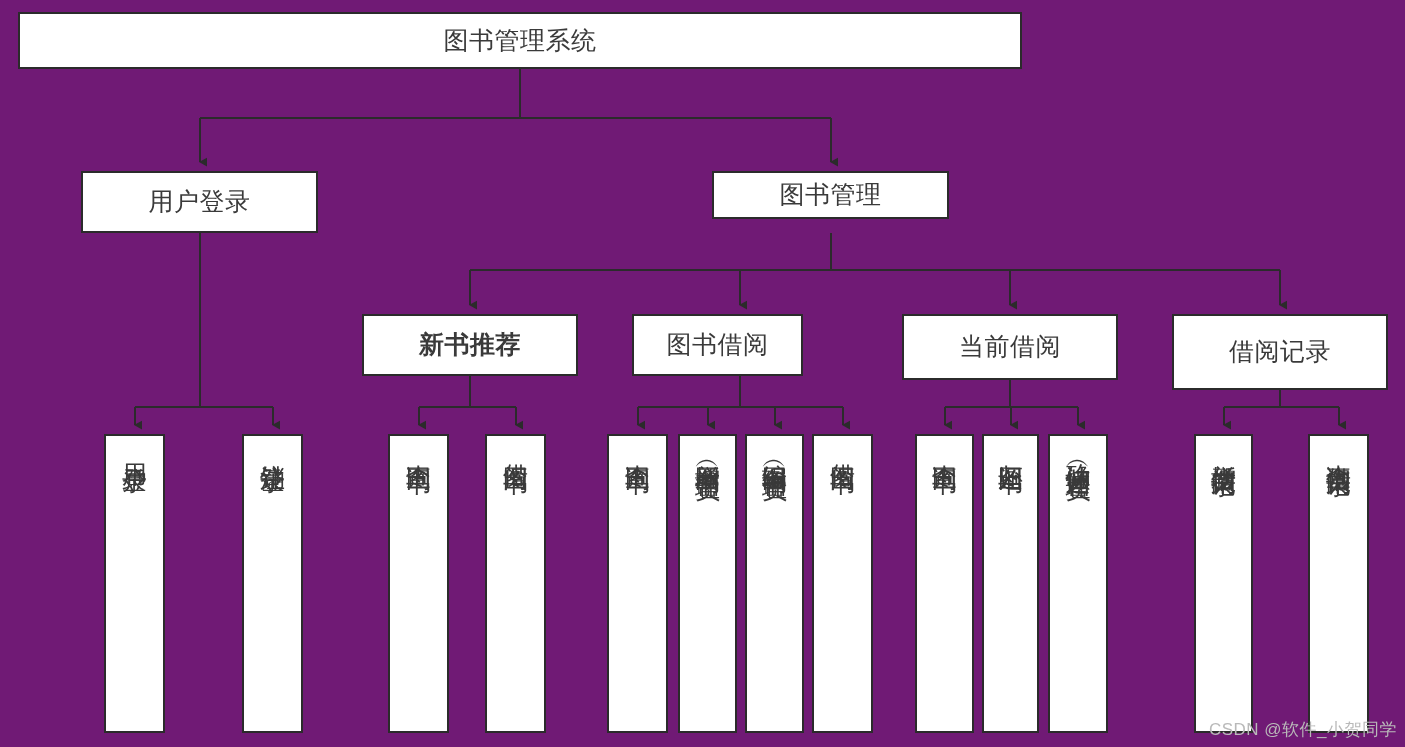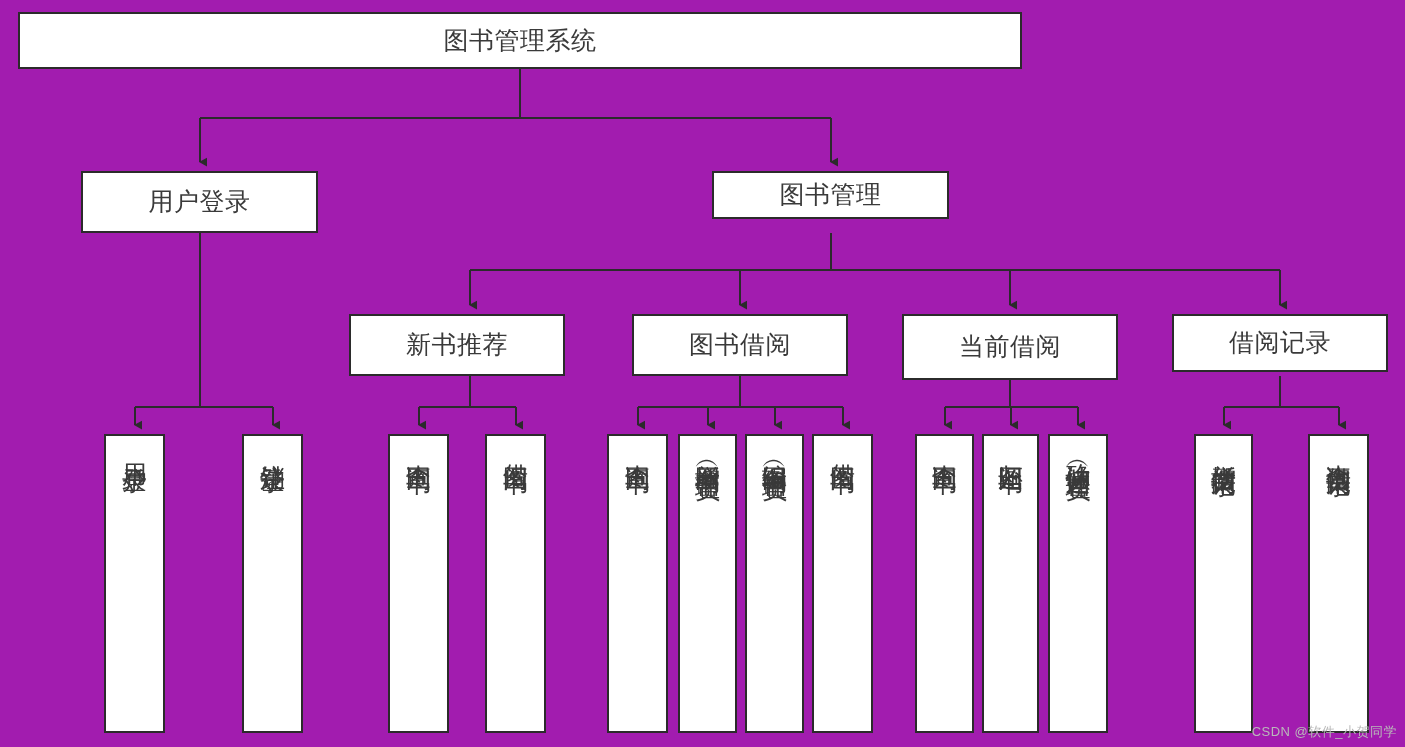--- a/index.html
+++ b/index.html
@@ -11,21 +11,21 @@
   body {
     font-family: "Liberation Sans", "DejaVu Sans", sans-serif;
     width: 1405px;
     height: 747px;
     overflow: hidden;
   }
   #diagram-root {
     position: relative;
     width: 1405px;
     height: 747px;
-    background: #a21caf;
+    background: #701a75;
   }
   svg.edges {
     position: absolute;
     left: 0;
     top: 0;
     width: 1405px;
     height: 747px;
     pointer-events: none;
   }
   .node {
@@ -61,21 +61,21 @@
     font-size: 25px;
     letter-spacing: 2px;
     line-height: 1;
     white-space: normal;
     max-height: 100%;
   }
   .watermark {
     position: absolute;
     right: 8px;
     bottom: 6px;
-    font-size: 13px;
+    font-size: 17px;
     color: #b9b9b9;
     letter-spacing: 0.5px;
     white-space: nowrap;
     user-select: none;
   }
 </style>
 </head>
 <body>
 
 <div id="diagram-root">
@@ -125,30 +125,30 @@
   <div id="node-layer">
       <div class="node horiz root" style="left: 18px; top: 12px; width: 1004px; height: 57px;">
         <span class="label">图书管理系统</span>
       </div>
       <div class="node horiz" style="left: 81px; top: 171px; width: 237px; height: 62px;">
         <span class="label">用户登录</span>
       </div>
       <div class="node horiz" style="left: 712px; top: 171px; width: 237px; height: 48px;">
         <span class="label">图书管理</span>
       </div>
-      <div class="node horiz" style="left: 349px; top: 314px; width: 216px; height: 62px;">
+      <div class="node horiz" style="left: 362px; top: 314px; width: 216px; height: 62px; font-weight: bold;">
         <span class="label">新书推荐</span>
       </div>
-      <div class="node horiz" style="left: 632px; top: 314px; width: 216px; height: 62px; align-items: center;">
+      <div class="node horiz" style="left: 632px; top: 314px; width: 171px; height: 62px; align-items: center;">
         <span class="label">图书借阅</span>
       </div>
       <div class="node horiz" style="left: 902px; top: 314px; width: 216px; height: 66px;">
         <span class="label">当前借阅</span>
       </div>
-      <div class="node horiz" style="left: 1172px; top: 314px; width: 216px; height: 58px;">
+      <div class="node horiz" style="left: 1172px; top: 314px; width: 216px; height: 76px;">
         <span class="label">借阅记录</span>
       </div>
       <div class="node vert" style="left: 104px; top: 434px; width: 61px; height: 299px;">
         <span class="label">用户登录</span>
       </div>
       <div class="node vert" style="left: 242px; top: 434px; width: 61px; height: 299px;">
         <span class="label">注销登录</span>
       </div>
       <div class="node vert" style="left: 388px; top: 434px; width: 61px; height: 299px;">
         <span class="label">查询图书</span>

